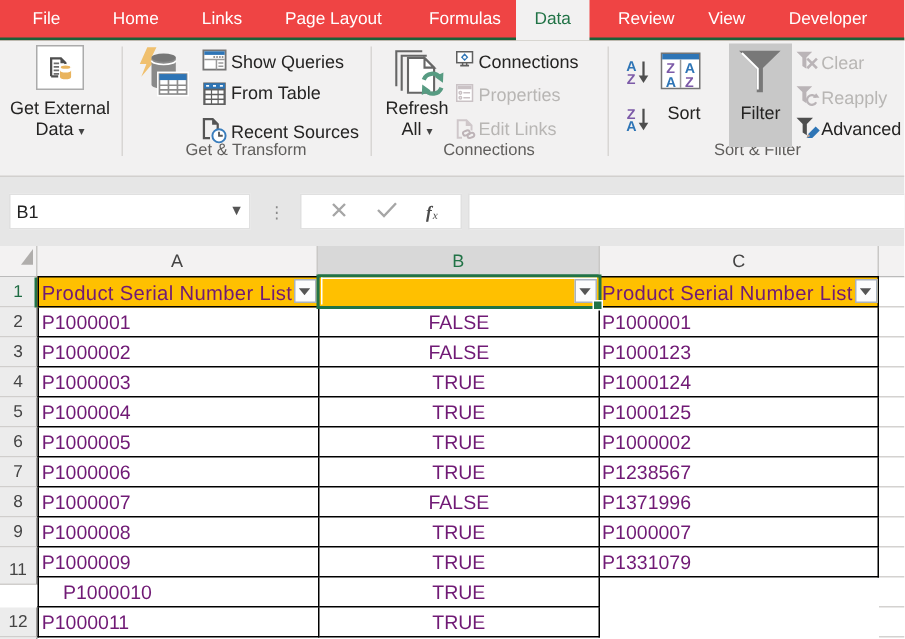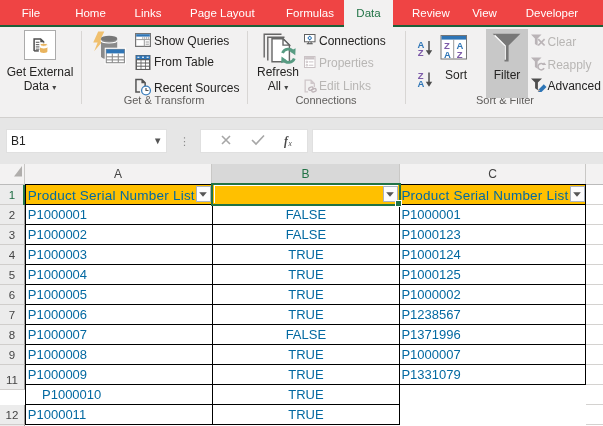--- a/index.html
+++ b/index.html
@@ -20,21 +20,21 @@
 .dd{font-size:8px;color:#444}
 
 #fbar{left:0;top:118px;width:603px;height:46px;background:#e6e6e6}
 .wbox{position:absolute;top:11px;height:24px;background:#fff;border:1px solid #e0e0e0}
 
 #chead{left:0;top:164px;width:603px;height:21px;background:#f3f2f2;border-bottom:1px solid #bbb}
 .ch{position:absolute;top:0;height:20px;font-size:12px;color:#444;text-align:center;line-height:21px;border-right:1px solid #c9c8c6}
 
 #grid{left:0;top:185px;width:603px;height:241px;background:#fff}
 .rh{position:absolute;left:0;width:25px;height:20px;background:#ececec;border-right:1px solid #9f9d9b;border-bottom:1px solid #d0cecc;font-size:11.5px;color:#444;text-align:center;line-height:20px}
-.cell{position:absolute;height:20px;font-size:13px;color:#0369a1;line-height:20px;white-space:nowrap}
+.cell{position:absolute;height:20px;font-size:13px;color:#701a75;line-height:20px;white-space:nowrap}
 .bd{border-right:1.2px solid #000;border-bottom:1.2px solid #000}
 .ctr{text-align:center}
 .gold{background:#ffc000}
 .fdrop{position:absolute;width:15.5px;height:16px;background:#fcfcfd;border:1.3px solid #a9b2bf;display:flex;align-items:center;justify-content:center}
 </style></head>
 <body>
 <div class="abs" id="tabbar">
   <div class="abs dark"></div>
   <div class="tab" style="left:19px;width:24px">File</div>
   <div class="tab" style="left:74px;width:33px">Home</div>

